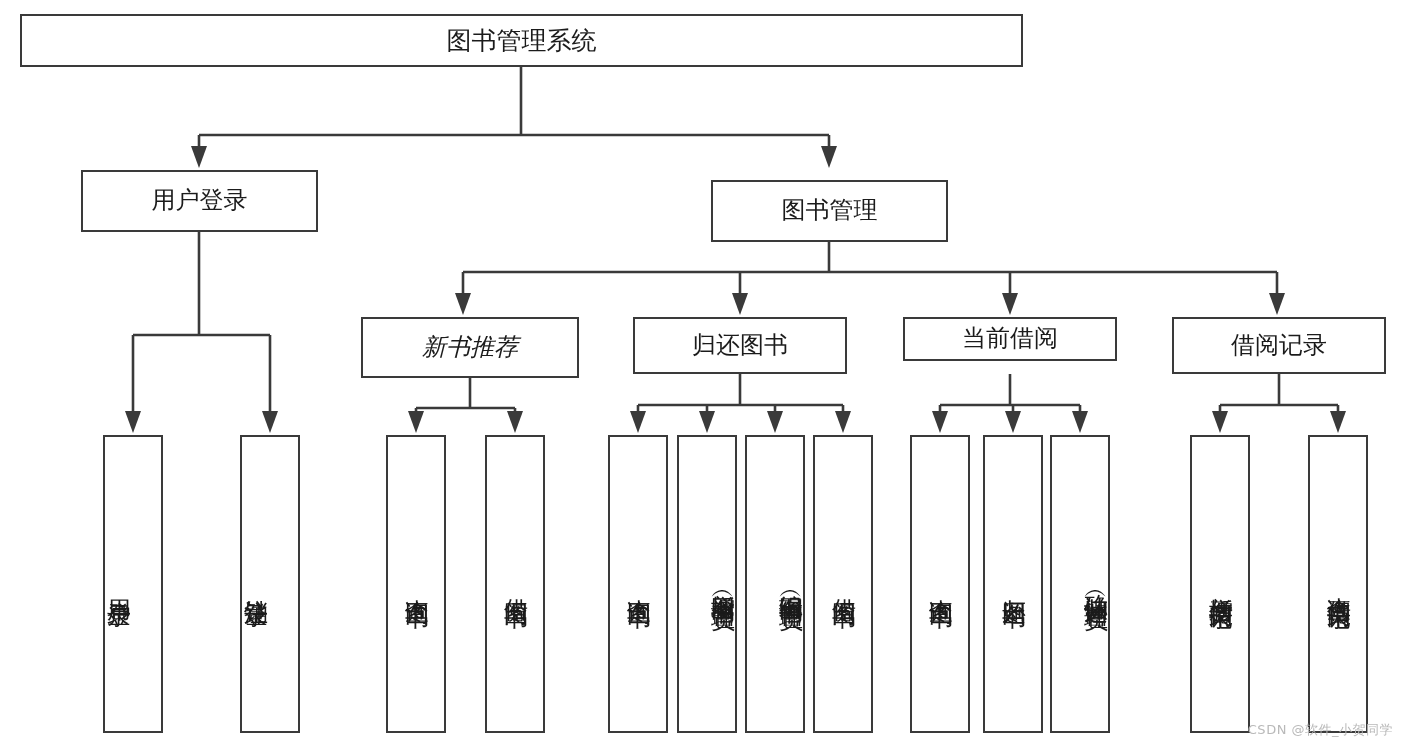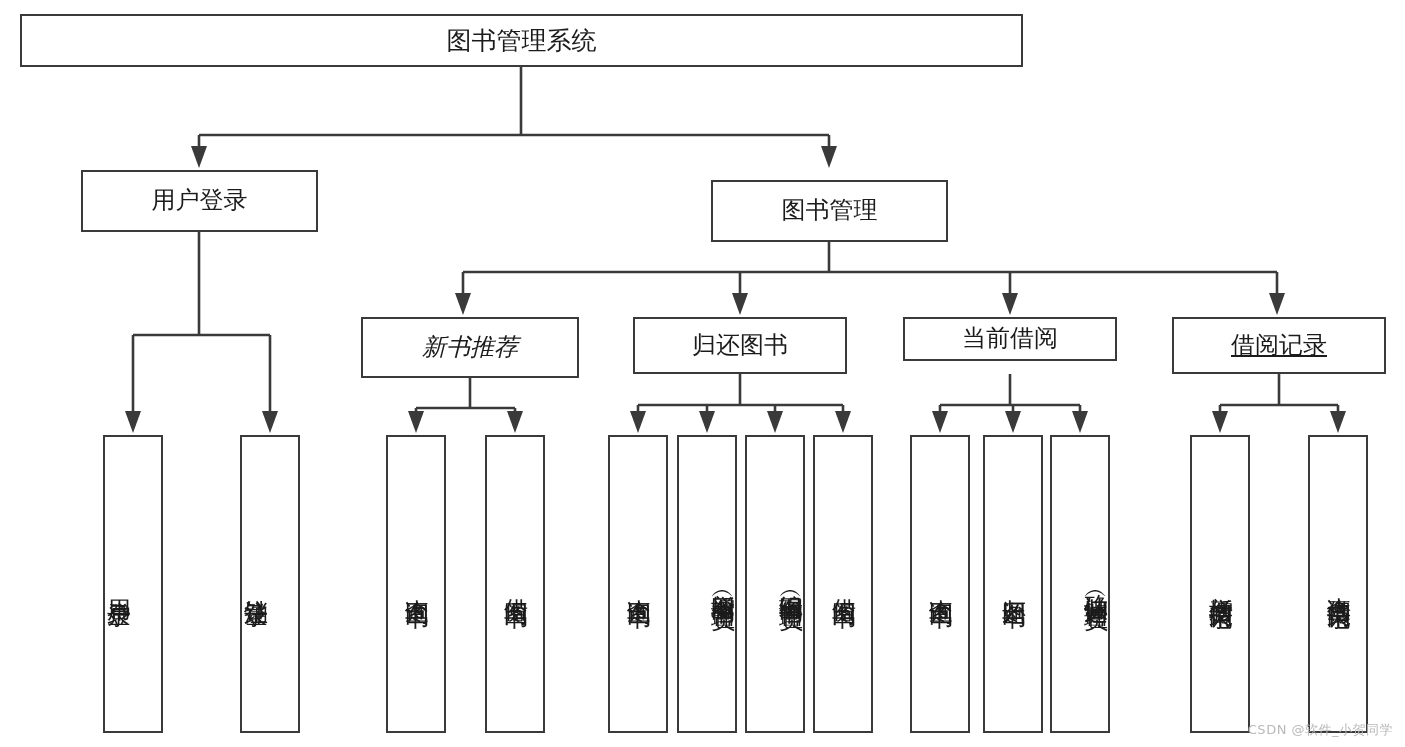--- a/index.html
+++ b/index.html
@@ -209,21 +209,21 @@
       </div>
       <div class="node branch" style="left: 361px; top: 317px; width: 218px; height: 61px; font-style: italic;">
         <span class="node-label">新书推荐</span>
       </div>
       <div class="node branch" style="left: 633px; top: 317px; width: 214px; height: 57px;">
         <span class="node-label">归还图书</span>
       </div>
       <div class="node branch" style="left: 903px; top: 317px; width: 214px; height: 44px;">
         <span class="node-label">当前借阅</span>
       </div>
-      <div class="node branch" style="left: 1172px; top: 317px; width: 214px; height: 57px; text-decoration: underline;">
+      <div class="node branch" style="left: 1172px; top: 317px; width: 214px; height: 57px;">
         <span class="node-label">借阅记录</span>
       </div>
       <div class="node leaf align-end" style="left: 103px; top: 435px; width: 60px; height: 298px;">
         <span class="node-label">用户登录</span>
       </div>
       <div class="node leaf align-end" style="left: 240px; top: 435px; width: 60px; height: 298px;">
         <span class="node-label">注销登录</span>
       </div>
       <div class="node leaf" style="left: 386px; top: 435px; width: 60px; height: 298px;">
         <span class="node-label">查询图书</span>

